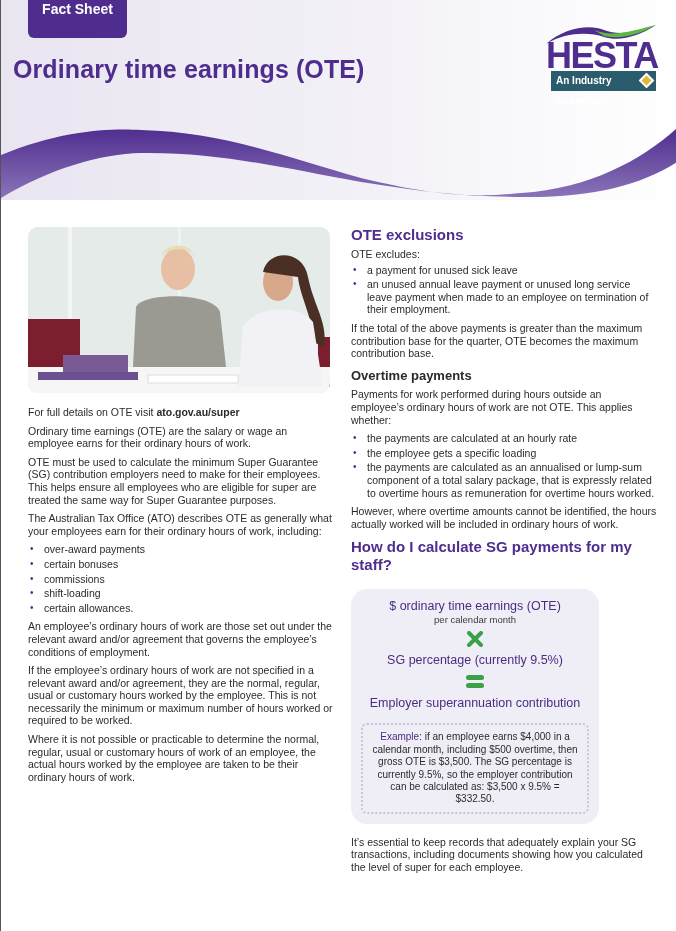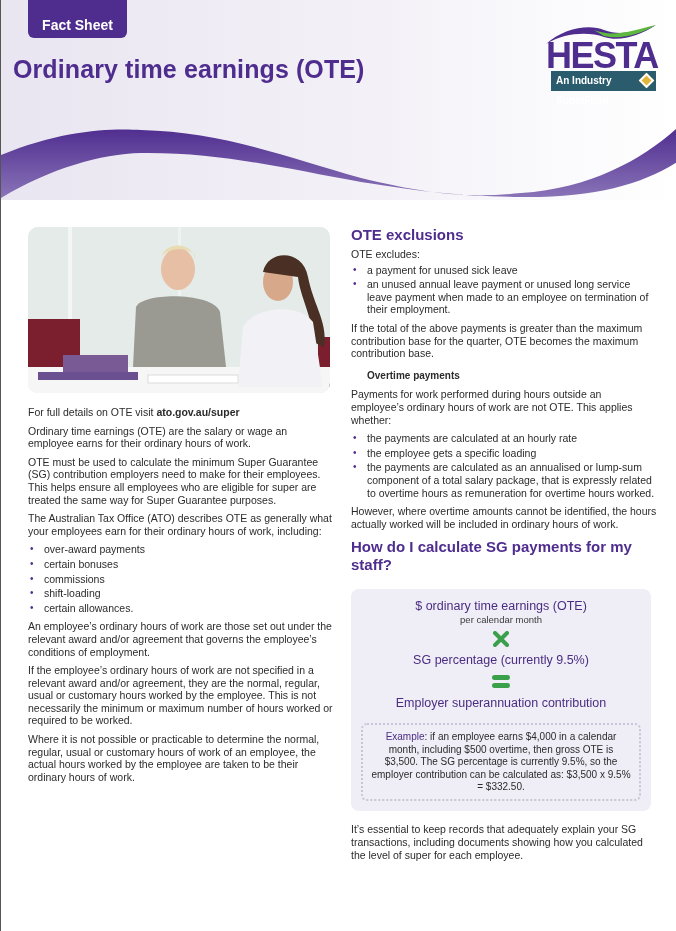--- a/index.html
+++ b/index.html
@@ -6,21 +6,21 @@
   html, body { width: 676px; height: 931px; background: #ffffff; overflow: hidden; }
   body { position: relative; font-family: "Liberation Sans", "DejaVu Sans", sans-serif; color: #2b2b2b; border-left: 1px solid #555; }
 
   .header { position: absolute; left: 0; top: 0; width: 676px; height: 200px;
     background: linear-gradient(90deg, #e9e5f1 0%, #f3f1f7 55%, #ffffff 100%); }
   .wave { position: absolute; left: 0; top: 100px; width: 676px; height: 110px; }
 
   .fact-tab { position: absolute; left: 27px; top: 0; width: 99px; height: 38px;
     background: #4f2d8f; border-radius: 0 0 6px 6px; color: #ffffff;
     font-size: 14px; font-weight: bold; text-align: center; line-height: 50px; padding-top: 0; }
-  .fact-tab span { display: block; line-height: 14px; padding-top: 18px; }
+  .fact-tab span { display: block; line-height: 14px; padding-top: 2px; }
 
   .page-title { position: absolute; left: 12px; top: 55px; font-size: 25px; font-weight: bold;
     color: #4f2d8f; letter-spacing: 0.1px; }
 
   .logo { position: absolute; left: 543px; top: 22px; width: 114px; height: 70px; }
   .logo-swoosh { position: absolute; left: 0; top: 0; width: 114px; height: 26px; }
   .logo-text { position: absolute; left: 2px; top: 14px; font-size: 36px; font-weight: bold;
     color: #4f2d8f; letter-spacing: -1.5px; line-height: 40px; }
   .logo-bar { position: absolute; left: 7px; top: 49px; width: 105px; height: 20px; background: #2a5c6e;
     color: #ffffff; font-size: 10px; font-weight: bold; line-height: 20px; padding-left: 5px; }
@@ -33,24 +33,24 @@
   .col-left { position: absolute; left: 27px; top: 406px; width: 305px; font-size: 10.5px; line-height: 12.6px; color: #2b2b2b; }
   .col-right { position: absolute; left: 350px; top: 226px; width: 306px; font-size: 10.5px; line-height: 12.6px; color: #2b2b2b; }
   p { margin-bottom: 6px; }
   ul { list-style: none; margin-bottom: 6px; }
   ul li { position: relative; padding-left: 16px; margin-bottom: 4px; }
   ul li::before { content: "\2022"; position: absolute; left: 2px; top: 0; color: #4f2d8f; font-size: 10px; }
   ul.tight li { margin-bottom: 2px; }
   b.link { font-weight: bold; color: #2b2b2b; }
 
   .h2 { font-size: 15px; color: #4f2d8f; margin-bottom: 4px; line-height: 18px; }
-  .h3 { font-weight: bold; font-size: 10px; margin-bottom: 6px; margin-top: 10px; margin-left: 16px; }
+  .h3 { font-weight: bold; font-size: 13px; margin-bottom: 6px; margin-top: 10px; }
   .h2-calc { font-size: 15px; color: #4f2d8f; margin-top: 8px; margin-bottom: 15px; line-height: 18px; }
 
-  .calc-box { background: #efedf6; border-radius: 8px; width: 300px; padding: 10px 10px 10px 10px; text-align: center; }
+  .calc-box { background: #efedf6; border-radius: 16px; width: 248px; padding: 10px 10px 10px 10px; text-align: center; }
   .calc-line { color: #4a2d82; font-size: 12.5px; line-height: 15px; }
   .calc-sub { color: #3a3a3a; font-size: 9.5px; line-height: 11px; }
   .op-icon { display: block; margin: 6px auto 6px; }
   .example { margin-top: 12px; border: 2px dotted #c9c5d6; border-radius: 6px; padding: 6px 8px 6px 8px;
     text-align: center; font-size: 10px; line-height: 12.4px; color: #2b2b2b; }
   .example .label { color: #4a2d82; }
   .closing { margin-top: 12px; }
 </style>
 </head>
 <body>

